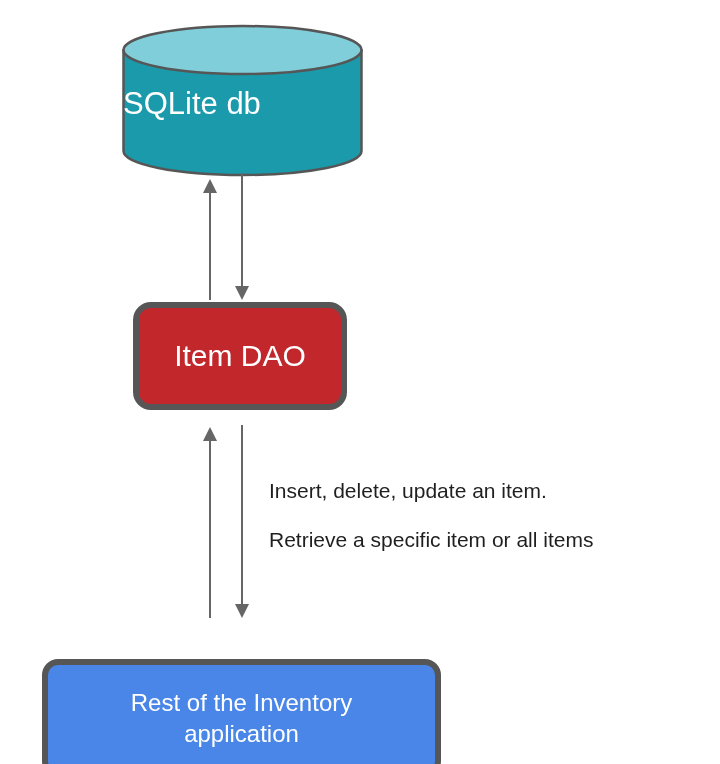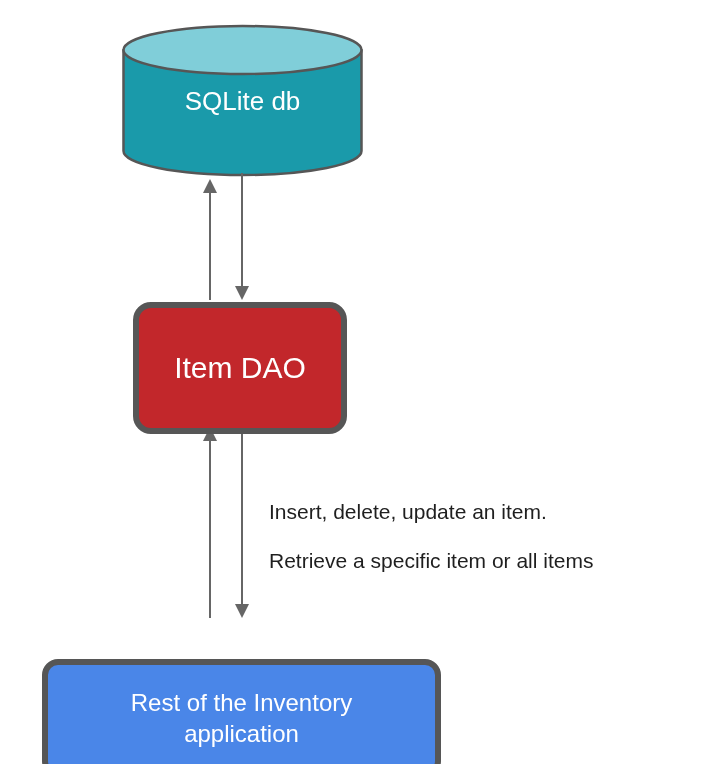--- a/index.html
+++ b/index.html
@@ -46,37 +46,36 @@
     stroke: var(--arrow);
     stroke-width: 2;
     fill: none;
   }
   .arrowhead { fill: var(--arrow); }
 
   .cylinder-label {
     position: absolute;
     left: 123px; top: 86px;
     width: 239px;
-    text-align: center;
-    font-size: 26px;
+    font-size: 31px;
     color: var(--node-text);
   }
 
   .box {
     position: absolute;
     border: 6px solid var(--node-border);
     display: flex;
     align-items: center;
     justify-content: center;
     text-align: center;
     color: var(--node-text);
   }
   .red-box {
     left: 133px; top: 302px;
-    width: 214px; height: 132px;
+    width: 214px; height: 108px;
     border-radius: 18px;
     background: var(--dao-fill);
     font-size: 30px;
   }
   .blue-box {
     left: 42px; top: 622px;
     width: 399px; height: 118px;
     border-radius: 16px;
     background: var(--app-fill);
     font-size: 24px;
@@ -87,21 +86,20 @@
 
   .annotation {
     position: absolute;
     left: 269px; top: 476px;
     color: var(--annotation-text);
     font-size: 21px;
     white-space: nowrap;
   }
   .annotation .line {
     line-height: 30px;
-    margin-top: 21px;
   }
   .annotation .line + .line {
     margin-top: 19px;
   }
 </style>
 </head>
 <body>
 
 <div class="canvas">
 

